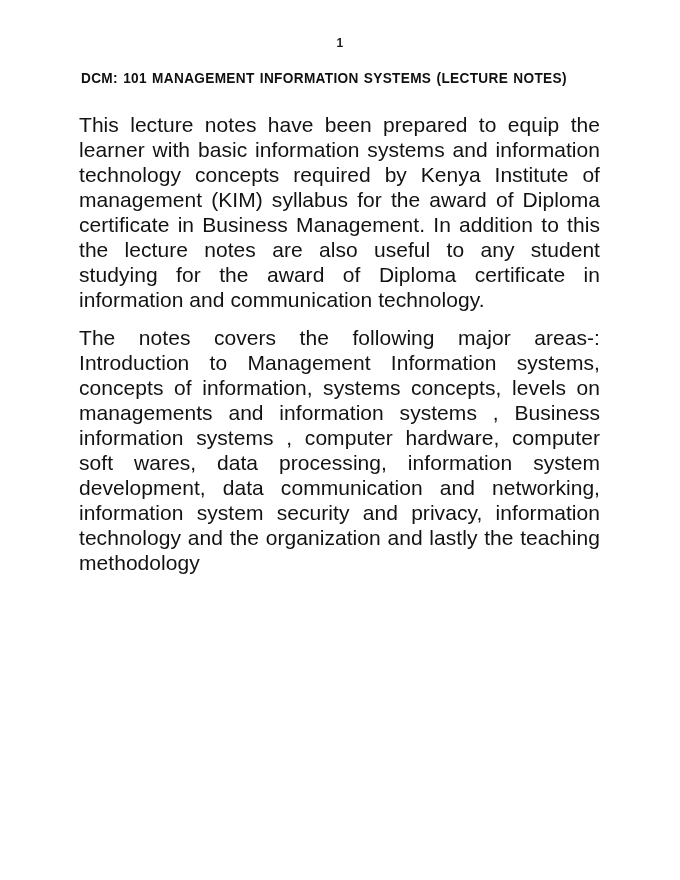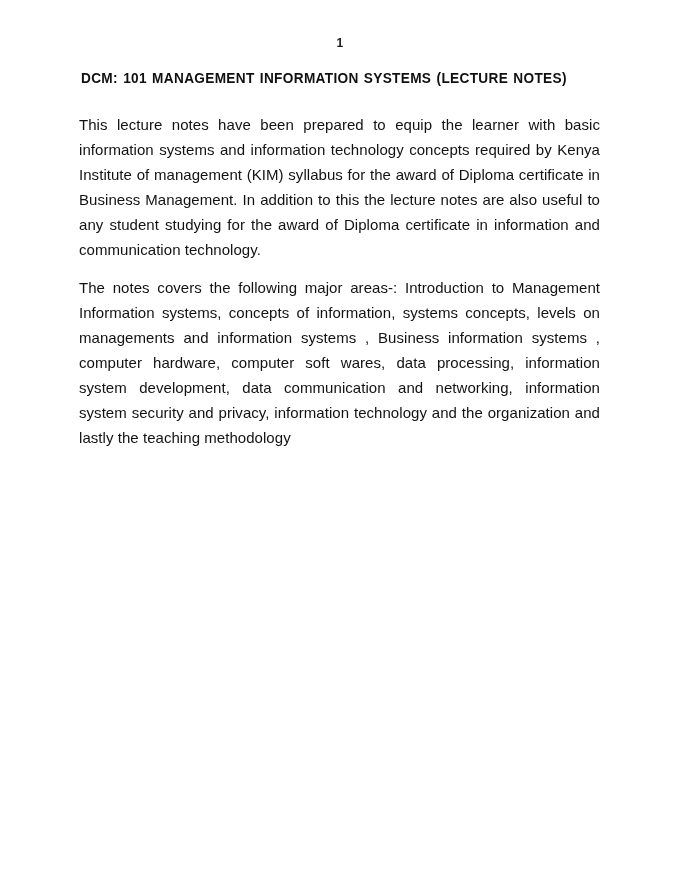--- a/index.html
+++ b/index.html
@@ -50,21 +50,21 @@
   .body-block {
     position: absolute;
     top: 112px;
     left: 79px;
     width: 521px;
   }
 
   .para {
     margin: 0 0 13px 0;
     font-family: "Liberation Sans", sans-serif;
-    font-size: 15px;
+    font-size: 21px;
     line-height: 25px;
     color: #121212;
     text-align: justify;
     text-justify: inter-word;
     letter-spacing: 0.05px;
   }
 
   .para:last-child {
     margin-bottom: 8px;
   }

